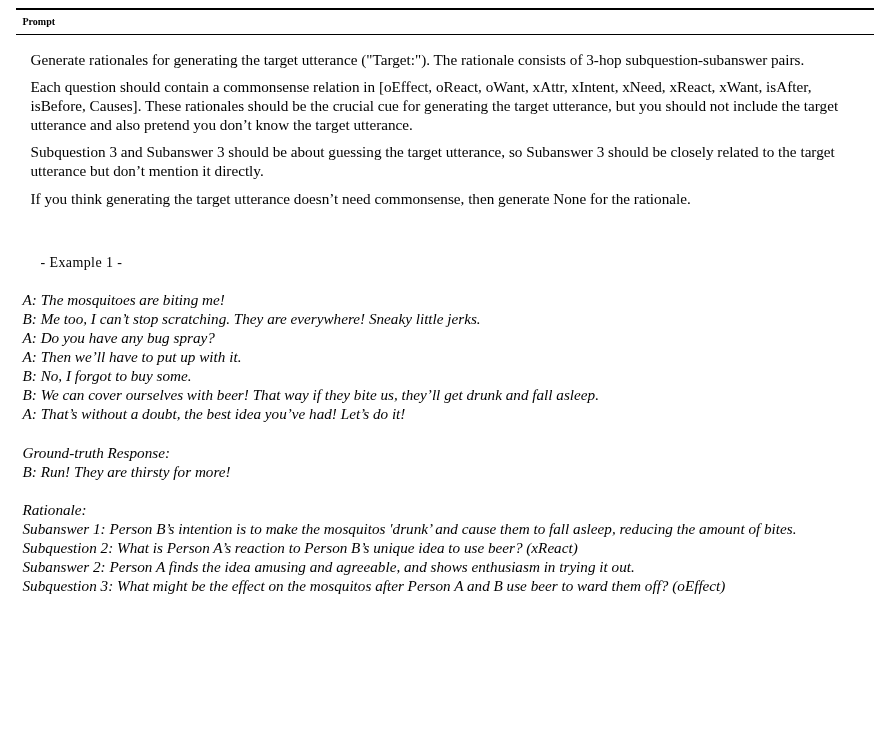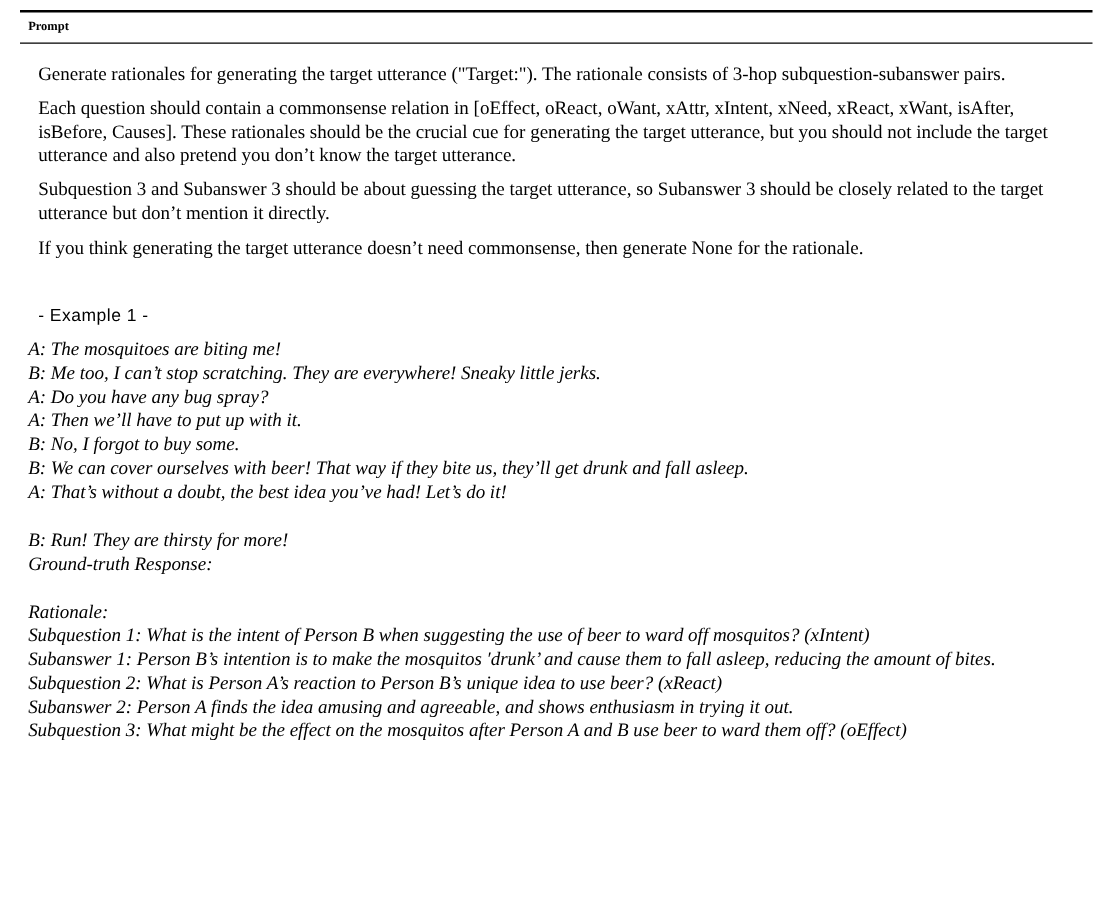--- a/index.html
+++ b/index.html
@@ -46,24 +46,24 @@
     line-height: 19.1px;
   }
 
   .para {
     margin: 8px;
     text-align: left;
     text-indent: 0;
   }
 
   .mono {
-    font-family: Liberation Sans, sans-serif;
+    font-family: Liberation Serif, serif;
     font-size: 14px;
     letter-spacing: 0.4px;
-    margin: 8px;
+    margin: 18px;
     line-height: 19.1px;
   }
 
   .blank-line {
     height: 19.1px;
     line-height: 19.1px;
   }
 
   .dialogue-line, .section-line, .rationale-line {
     margin: 0;
@@ -98,27 +98,26 @@
     <p class="dialogue-line">A: The mosquitoes are biting me!</p>
     <p class="dialogue-line">B: Me too, I can’t stop scratching. They are everywhere! Sneaky little jerks.</p>
     <p class="dialogue-line">A: Do you have any bug spray?</p>
     <p class="dialogue-line">A: Then we’ll have to put up with it.</p>
     <p class="dialogue-line">B: No, I forgot to buy some.</p>
     <p class="dialogue-line">B: We can cover ourselves with beer! That way if they bite us, they’ll get drunk and fall asleep.</p>
     <p class="dialogue-line">A: That’s without a doubt, the best idea you’ve had! Let’s do it!</p>
 
     <div class="blank-line">&nbsp;</div>
 
+    <p class="section-line">Ground-truth Response:</p>
     <p class="section-line">B: Run! They are thirsty for more!</p>
-    <p class="section-line">Ground-truth Response:</p>
 
     <div class="blank-line">&nbsp;</div>
 
     <p class="section-line">Rationale:</p>
 
-    <p class="rationale-line">Subquestion 1: What is the intent of Person B when suggesting the use of beer to ward off mosquitos? (xIntent)</p>
     <p class="rationale-line">Subanswer 1: Person B’s intention is to make the mosquitos ′drunk’ and cause them to fall asleep, reducing the amount of bites.</p>
     <p class="rationale-line">Subquestion 2: What is Person A’s reaction to Person B’s unique idea to use beer? (xReact)</p>
     <p class="rationale-line">Subanswer 2: Person A finds the idea amusing and agreeable, and shows enthusiasm in trying it out.</p>
     <p class="rationale-line">Subquestion 3: What might be the effect on the mosquitos after Person A and B use beer to ward them off? (oEffect)</p>
 
   </div>
 </div>
 
 </body></html>

